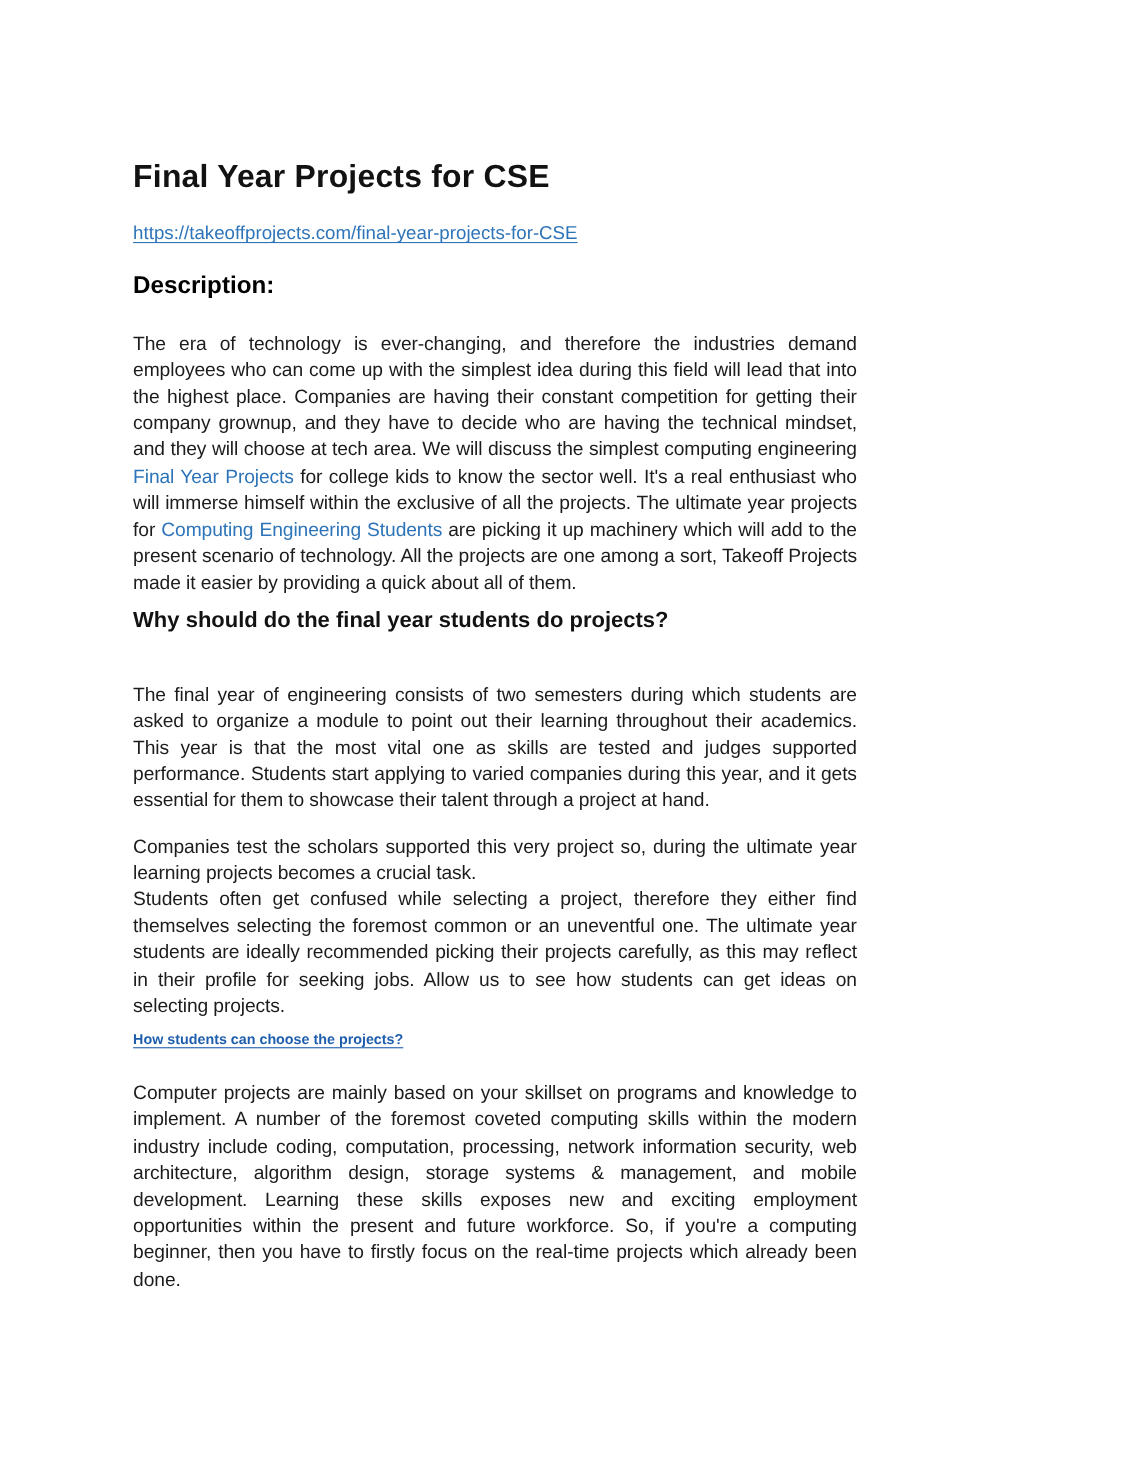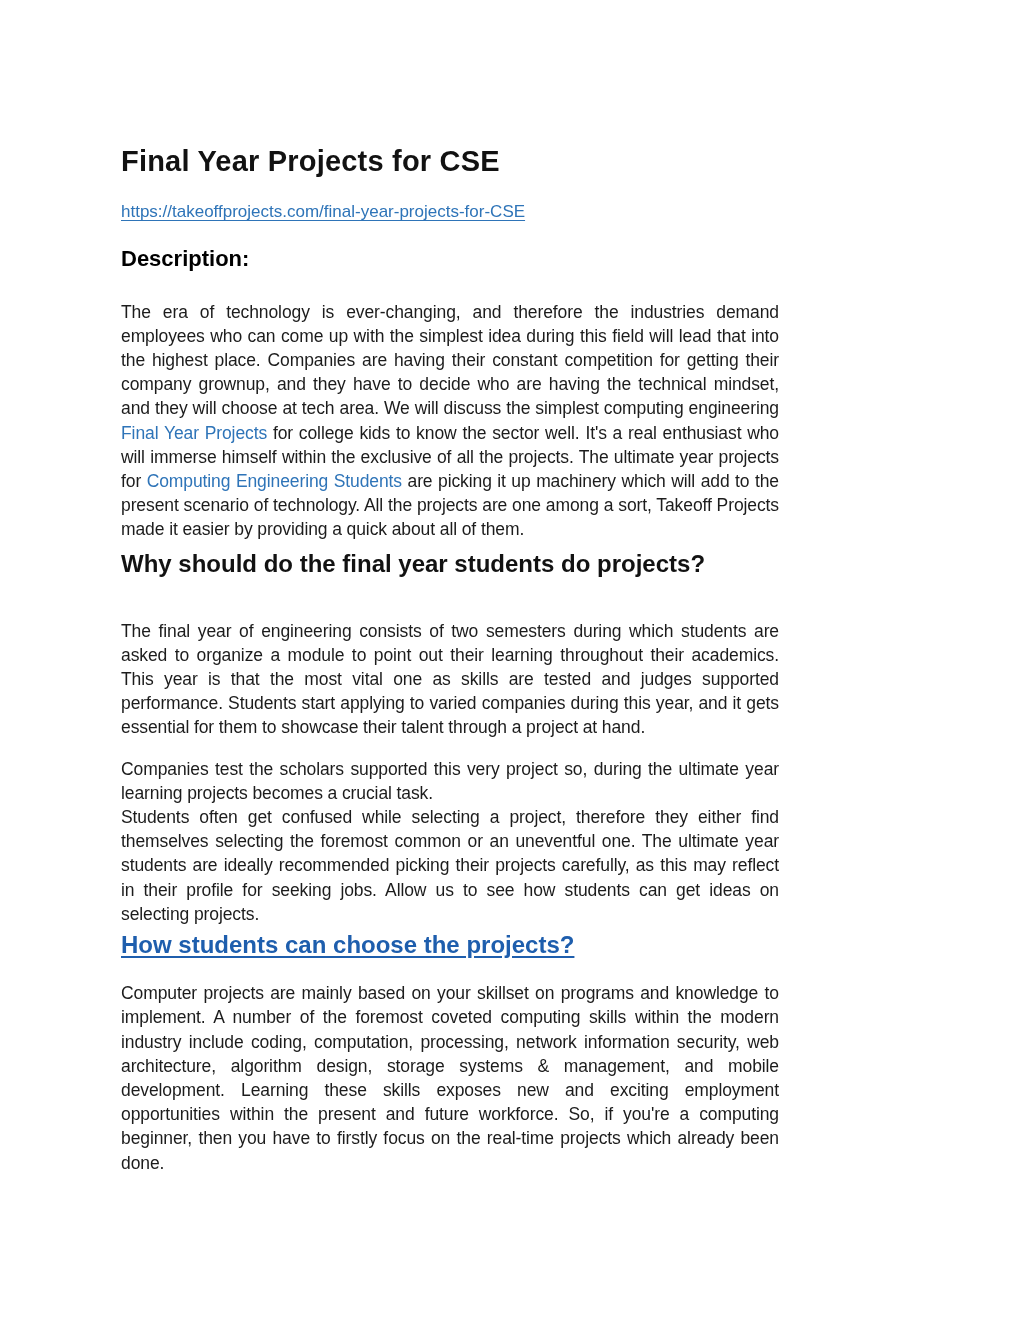--- a/index.html
+++ b/index.html
@@ -50,28 +50,28 @@
     line-height: 24.2px;
     text-align: justify;
     letter-spacing: -0.1px;
     margin: 0;
     color: #1c1c1c;
   }
   .para-intro   { margin-bottom: 11px; }
   .para-why     { margin-bottom: 17px; margin-top: 44px; }
   .para-group   { margin-bottom: 8px; }
   .sub-heading {
-    font-size: 24px;
+    font-size: 20px;
     font-weight: bold;
     color: #121212;
     line-height: 22px;
     margin: 0 0 27px 0;
   }
   .sub-heading-link {
-    font-size: 24px;
+    font-size: 13px;
     font-weight: bold;
     color: #1e5ead;
     text-decoration: underline;
     text-underline-offset: 3px;
     line-height: 22px;
     margin: 0 0 25px 0;
     cursor: pointer;
   }
   .inline-link {
     color: #2e74b8;

